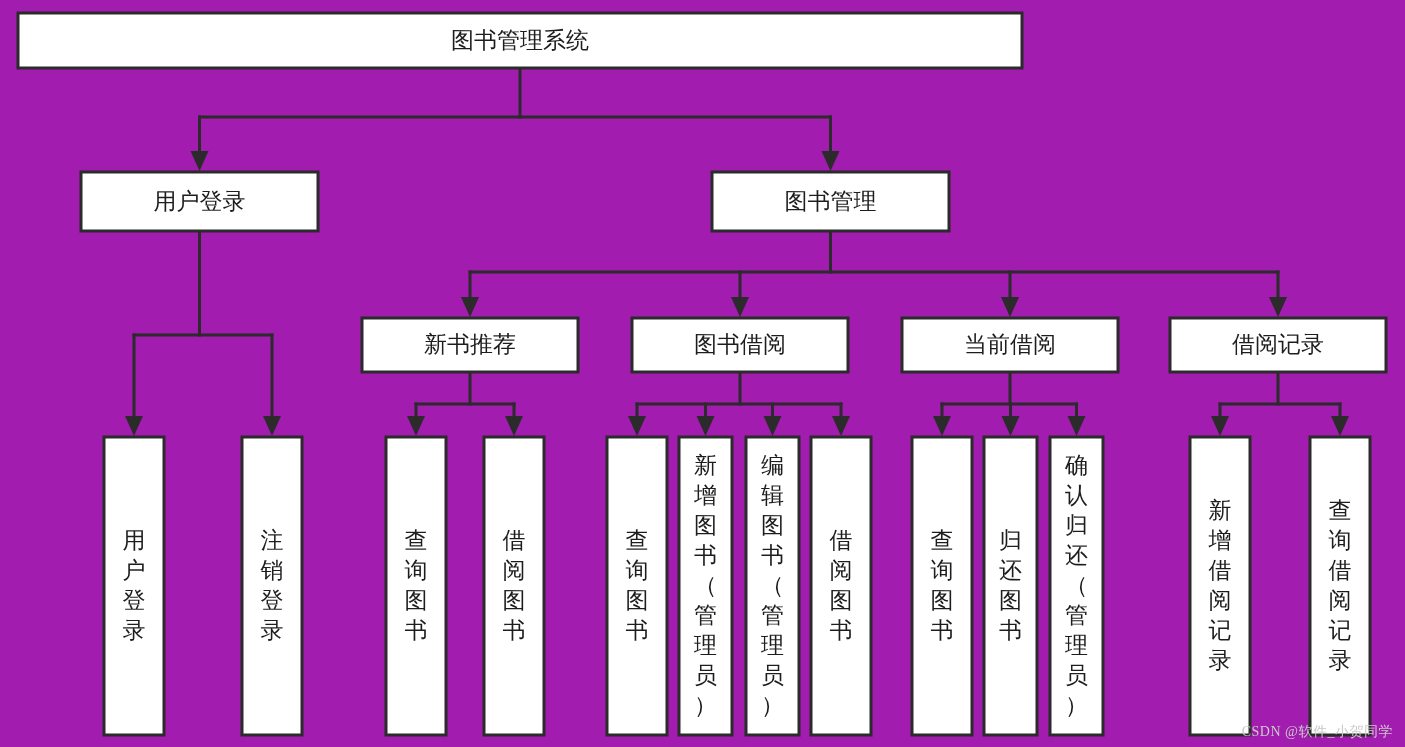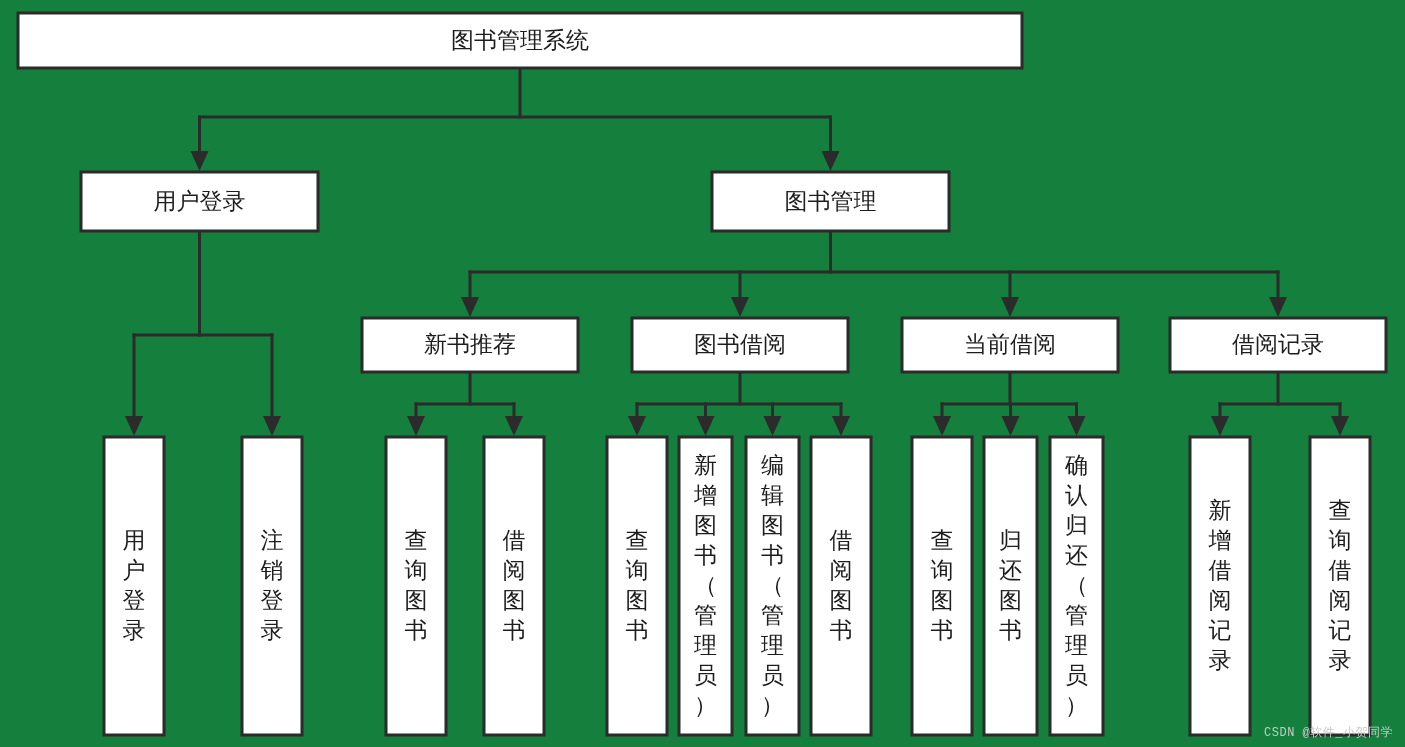--- a/index.html
+++ b/index.html
@@ -10,21 +10,21 @@
   body {
     width: 1405px;
     height: 747px;
     font-family: "Liberation Sans", "DejaVu Sans", sans-serif;
     overflow: hidden;
   }
   #diagram-root {
     position: relative;
     width: 1405px;
     height: 747px;
-    background: #15803d;
+    background: #a21caf;
   }
   svg.flow {
     position: absolute;
     left: 0;
     top: 0;
     width: 1405px;
     height: 747px;
     display: block;
   }
   .node-box {
@@ -52,22 +52,22 @@
   .node-label-v {
     font-family: "Liberation Sans", "DejaVu Sans", sans-serif;
     font-size: 23px;
     fill: #1d1d1d;
     text-anchor: middle;
   }
   .watermark {
     position: absolute;
     right: 12px;
     bottom: 6px;
-    font-family: Liberation Mono, monospace;
-    font-size: 12px;
+    font-family: Liberation Serif, serif;
+    font-size: 14px;
     color: #c9c9c9;
     letter-spacing: 0.5px;
     white-space: nowrap;
     user-select: none;
   }
 </style>
 </head>
 <body>
 
 <div id="diagram-root">

